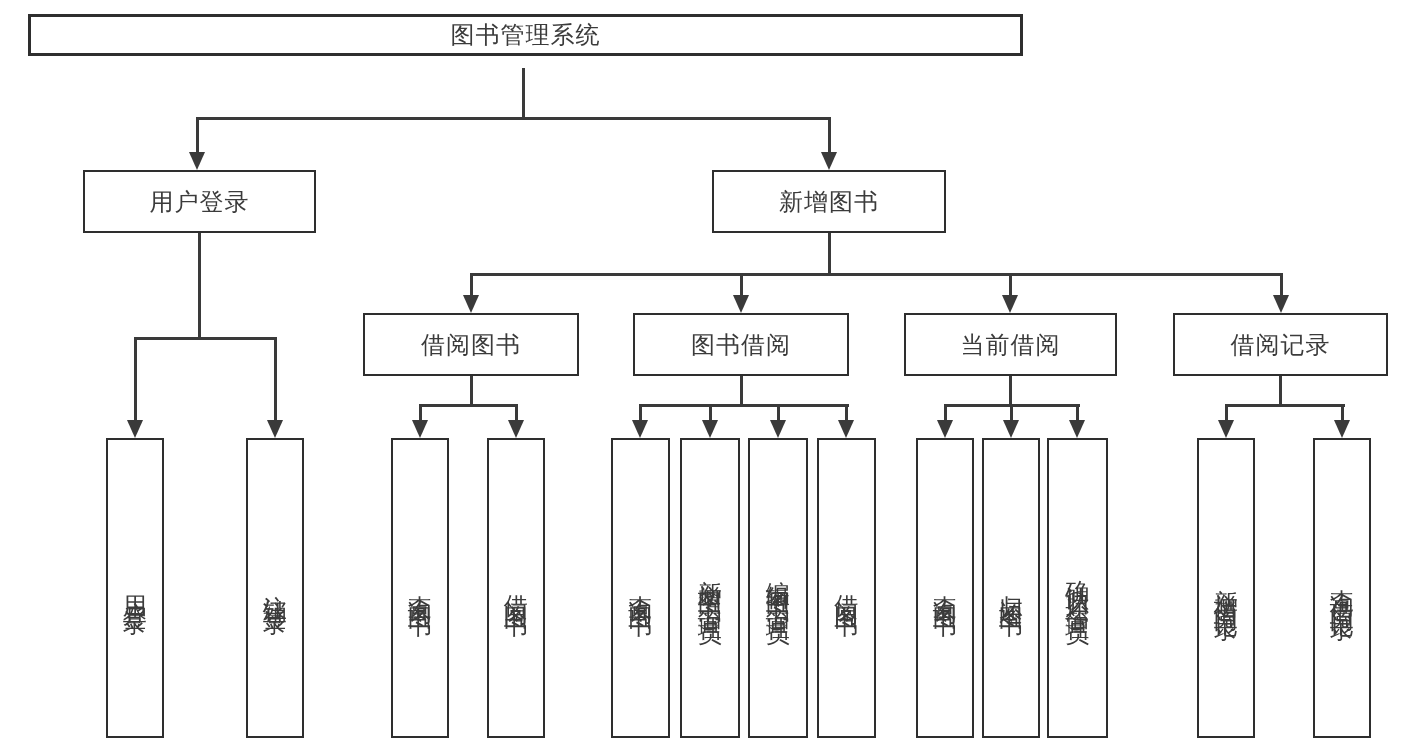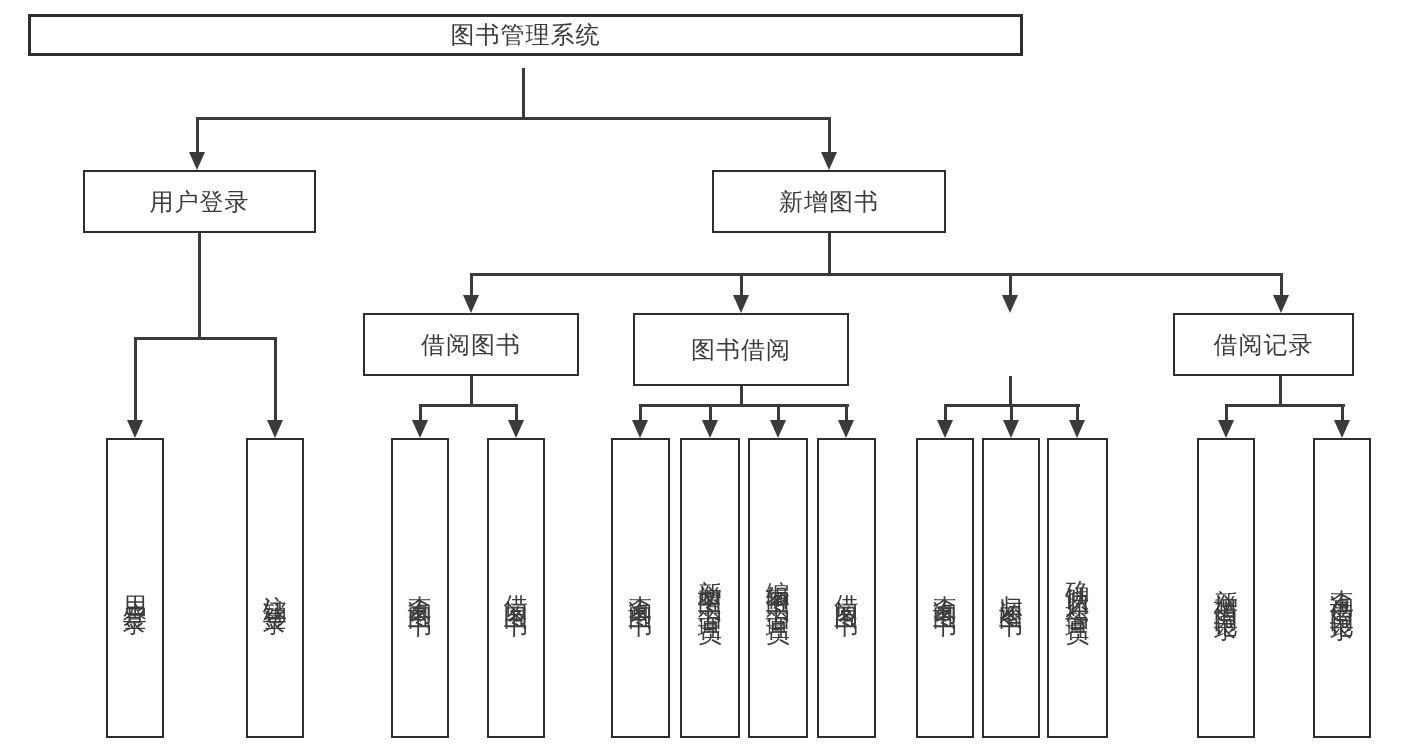--- a/index.html
+++ b/index.html
@@ -103,24 +103,27 @@
   <div class="box" style="left:83px;top:170px;width:233px;height:63px">
     <span>用户登录</span>
   </div>
   <div class="box" style="left:712px;top:170px;width:234px;height:63px">
     <span>新增图书</span>
   </div>
 
   <div class="box" style="left:363px;top:313px;width:216px;height:63px">
     <span>借阅图书</span>
   </div>
-  <div class="box" style="left:633px;top:313px;width:216px;height:73px">
+  <div class="box" style="left:633px;top:313px;width:216px;height:63px">
     <span>图书借阅</span>
   </div>
-  <div class="box" style="left:1173px;top:313px;width:181px;height:63px">
+  <div class="box" style="left:904px;top:313px;width:213px;height:63px">
+    <span>当前借阅</span>
+  </div>
+  <div class="box" style="left:1173px;top:313px;width:215px;height:63px">
     <span>借阅记录</span>
   </div>
 
   <div class="box leaf" style="left:106px;top:438px;width:58px;height:300px">
     <span class="v">用户登录</span>
   </div>
   <div class="box leaf" style="left:246px;top:438px;width:58px;height:300px">
     <span class="v">注销登录</span>
   </div>
 

